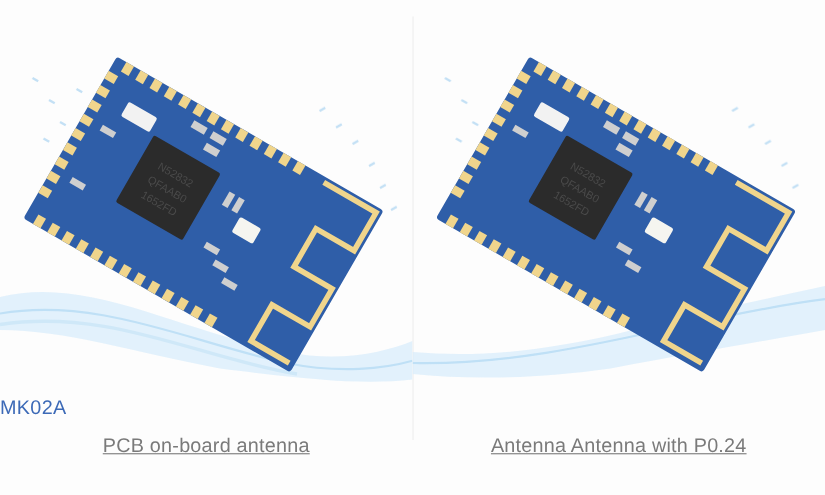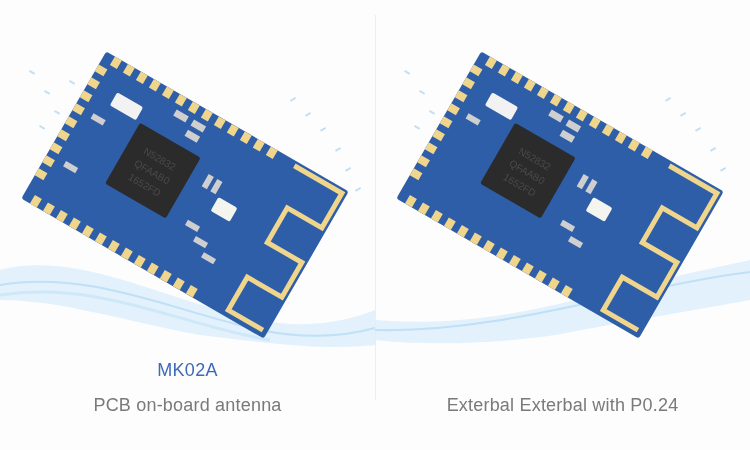--- a/index.html
+++ b/index.html
@@ -5,22 +5,22 @@
   html, body { margin:0; padding:0; }
   body { width:750px; height:450px; overflow:hidden; background:#ffffff; font-family:"Liberation Sans", sans-serif; position:relative; }
   .stage { position:absolute; left:0; top:0; width:750px; height:450px; background:#fdfdfd; }
   .divider { position:absolute; left:375px; top:15px; width:1px; height:385px; background:#eeeeee; }
   .panel { position:absolute; top:0; width:375px; height:450px; }
   .panel.left { left:0; }
   .panel.right { left:375px; }
   .wave { position:absolute; left:0; top:0; }
   .dots { position:absolute; left:0; top:0; }
   .board { position:absolute; left:0; top:0; }
-  .model { position:absolute; left:0; width:375px; text-align:center; top:360px; font-size:18px; color:#3d6ab7; letter-spacing:0.3px; }
-  .desc { position:absolute; left:0; width:375px; text-align:center; top:395px; font-size:18px; color:#7a7a7a; letter-spacing:0.2px; }
+  .model { position:absolute; left:0; width:375px; top:360px; font-size:18px; color:#3d6ab7; letter-spacing:0.3px; }
+  .desc { position:absolute; left:0; width:375px; text-align:center; top:395px; font-size:18px; color:#7a7a7a; letter-spacing:0.2px;text-decoration:underline; }
 </style>
 </head>
 <body>
 
 <div class="stage">
   <div class="divider"></div>
 
   <div class="panel left">
     <svg class="wave" width="375" height="450">
       <path d="M0,270 C80,250 160,300 260,320 C310,330 350,320 375,310 L375,345 C330,350 280,345 200,335 C120,320 60,300 0,300 Z" fill="#dbeefb" opacity="0.8"></path>
@@ -188,15 +188,15 @@
             <rect x="-30" y="-70" width="14" height="7"></rect>
             <rect x="-30" y="-58" width="14" height="7"></rect>
           <rect x="10" y="-30" width="6" height="14"></rect>
             <rect x="20" y="-30" width="6" height="14"></rect>
           <rect x="15" y="20" width="14" height="6"></rect>
             <rect x="30" y="30" width="14" height="6"></rect>
           <rect x="-120" y="-25" width="14" height="6"></rect>
         </g>
       </g>
     </svg>
-    <div class="desc">Exterbal Exterbal with P0.24</div>
+    <div class="desc">Antenna Antenna with P0.24</div>
   </div>
 </div>
 
 </body></html>

